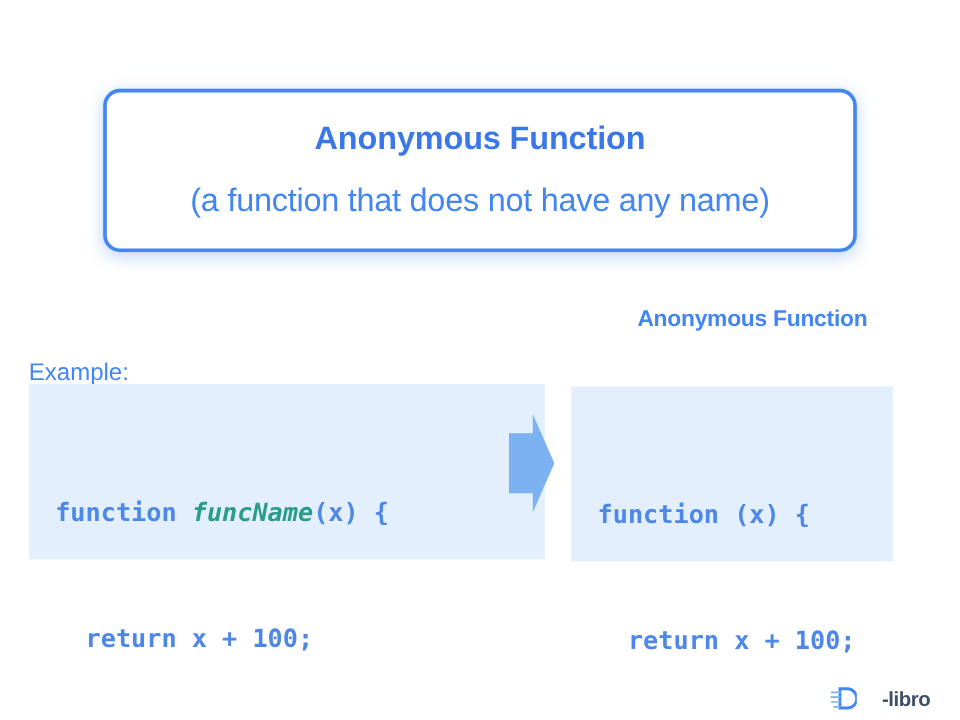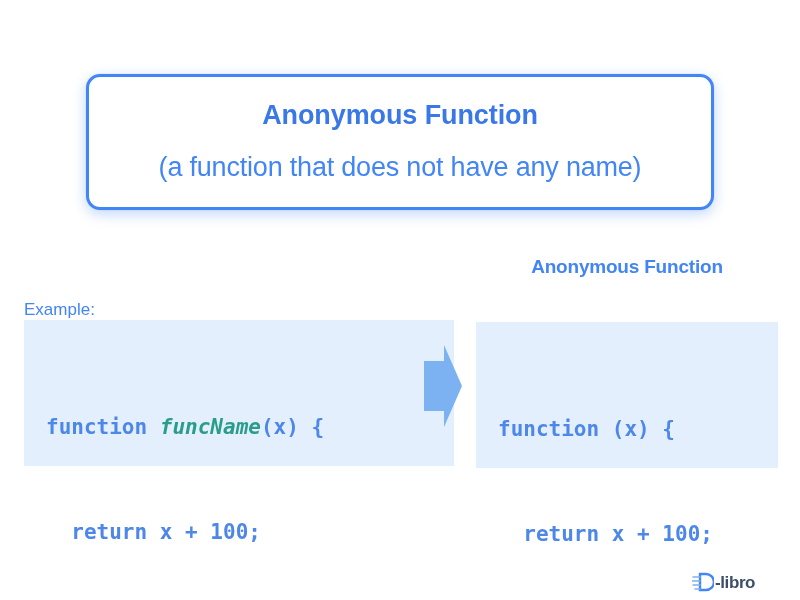--- a/index.html
+++ b/index.html
@@ -71,40 +71,40 @@
   }
   .col-heading.left  { left: 24px;  top: 256px; width: 382px; }
   .col-heading.right { left: 476px; top: 256px; width: 302px; }
 
   
   .example-label {
     position: absolute;
     left: 24px;
     top: 300px;
     color: #4285f4;
-    font-size: 17px;
+    font-size: 20px;
     font-weight: normal;
     white-space: nowrap;
   }
 
   
   .code-block {
     position: absolute;
     box-sizing: border-box;
     background: #e3effd;
     font-family: "DejaVu Sans Mono", "Liberation Mono", monospace;
     font-size: 21px;
     font-weight: bold;
     line-height: 35px;
     color: #4d87e8;
     padding: 20px 0 20px 22px;
     white-space: pre;
   }
   .code-block.left  { left: 24px;  top: 320px; width: 430px; height: 146px; }
-  .code-block.right { left: 476px; top: 322px; width: 302px; height: 146px; }
+  .code-block.right { left: 476px; top: 322px; width: 268px; height: 146px; }
 
   .code-line { white-space: pre; }
   .tok-name {
     color: #2a9d8a;
     font-style: italic;
     font-weight: bold;
   }
 
   
   .arrow {
@@ -130,20 +130,21 @@
     width: 22px;
     height: 20px;
     flex: 0 0 auto;
   }
   .logo-text {
     color: #3d4f66;
     font-size: 17px;
     font-weight: bold;
     letter-spacing: -0.4px;
     line-height: 1;
+    margin-left: 20px;
   }
 </style>
 </head>
 <body>
 
 <div class="slide">
 
   <div class="title-box">
     <div class="title-main">Anonymous Function</div>
     <div class="title-sub">(a function that does not have any name)</div>

